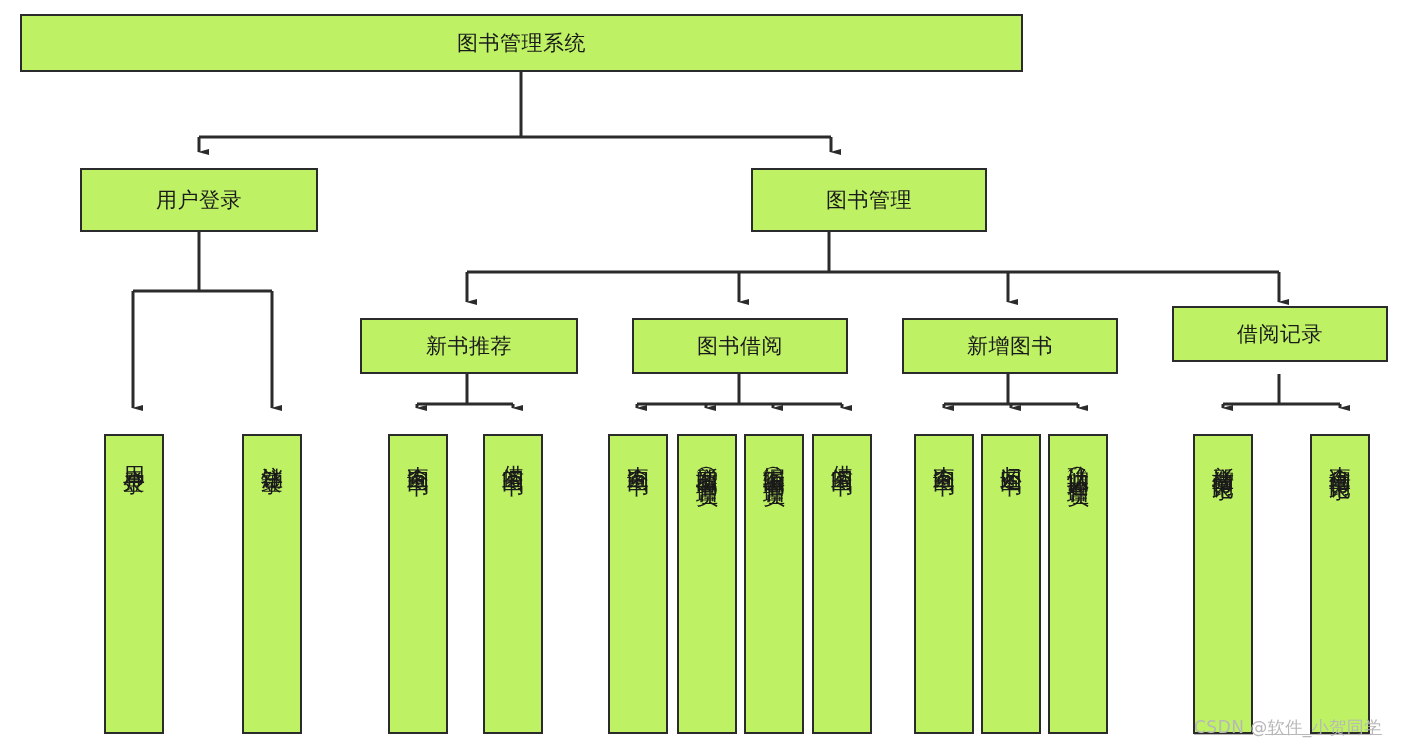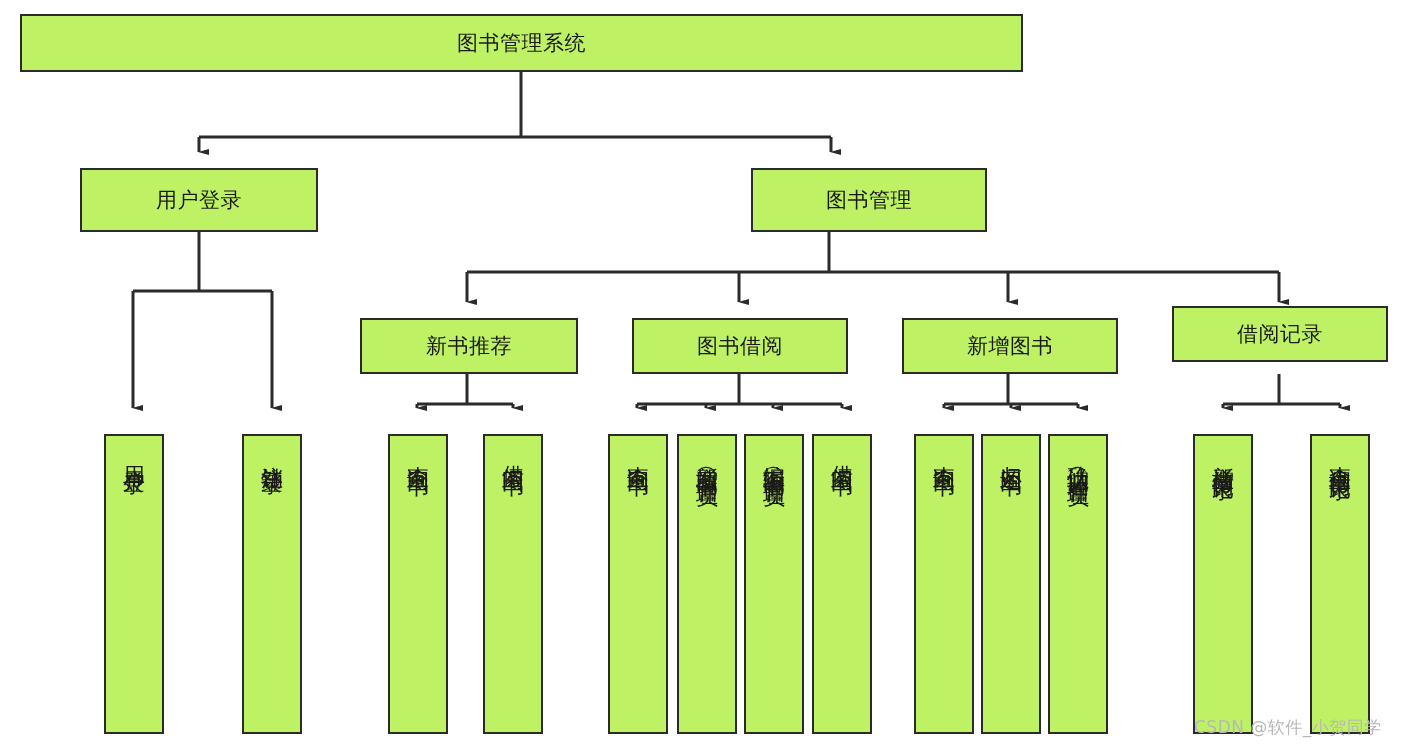--- a/index.html
+++ b/index.html
@@ -180,15 +180,15 @@
     <span class="label">确认归还（管理员）</span>
   </div>
 
   <div class="node leaf" style="left:1193px; top:434px; width:60px; height:300px;">
     <span class="label">新增借阅记录</span>
   </div>
   <div class="node leaf" style="left:1310px; top:434px; width:60px; height:300px;">
     <span class="label">查询借阅记录</span>
   </div>
 
-  <div class="watermark" style="left:1194px; top:716px;">CSDN @软件_小贺同学</div>
+  <div class="watermark" style="left:1194px; top:716px;text-decoration:underline;">CSDN @软件_小贺同学</div>
 
 </div>
 
 </body></html>

